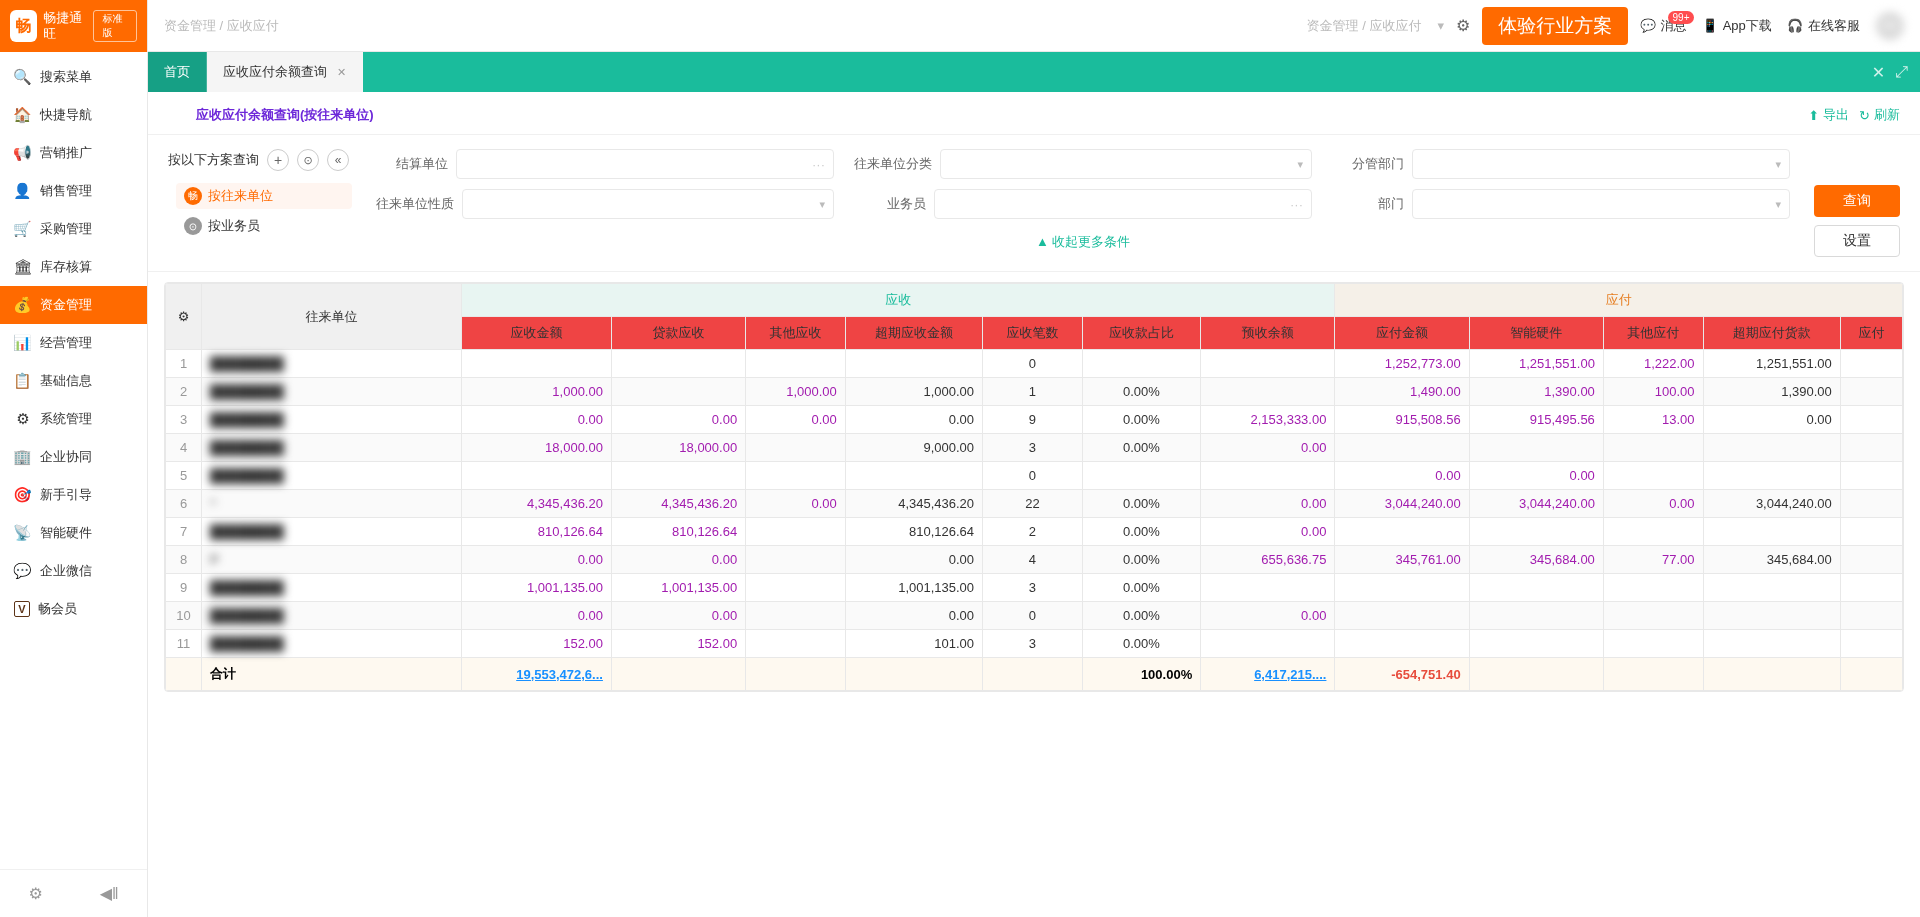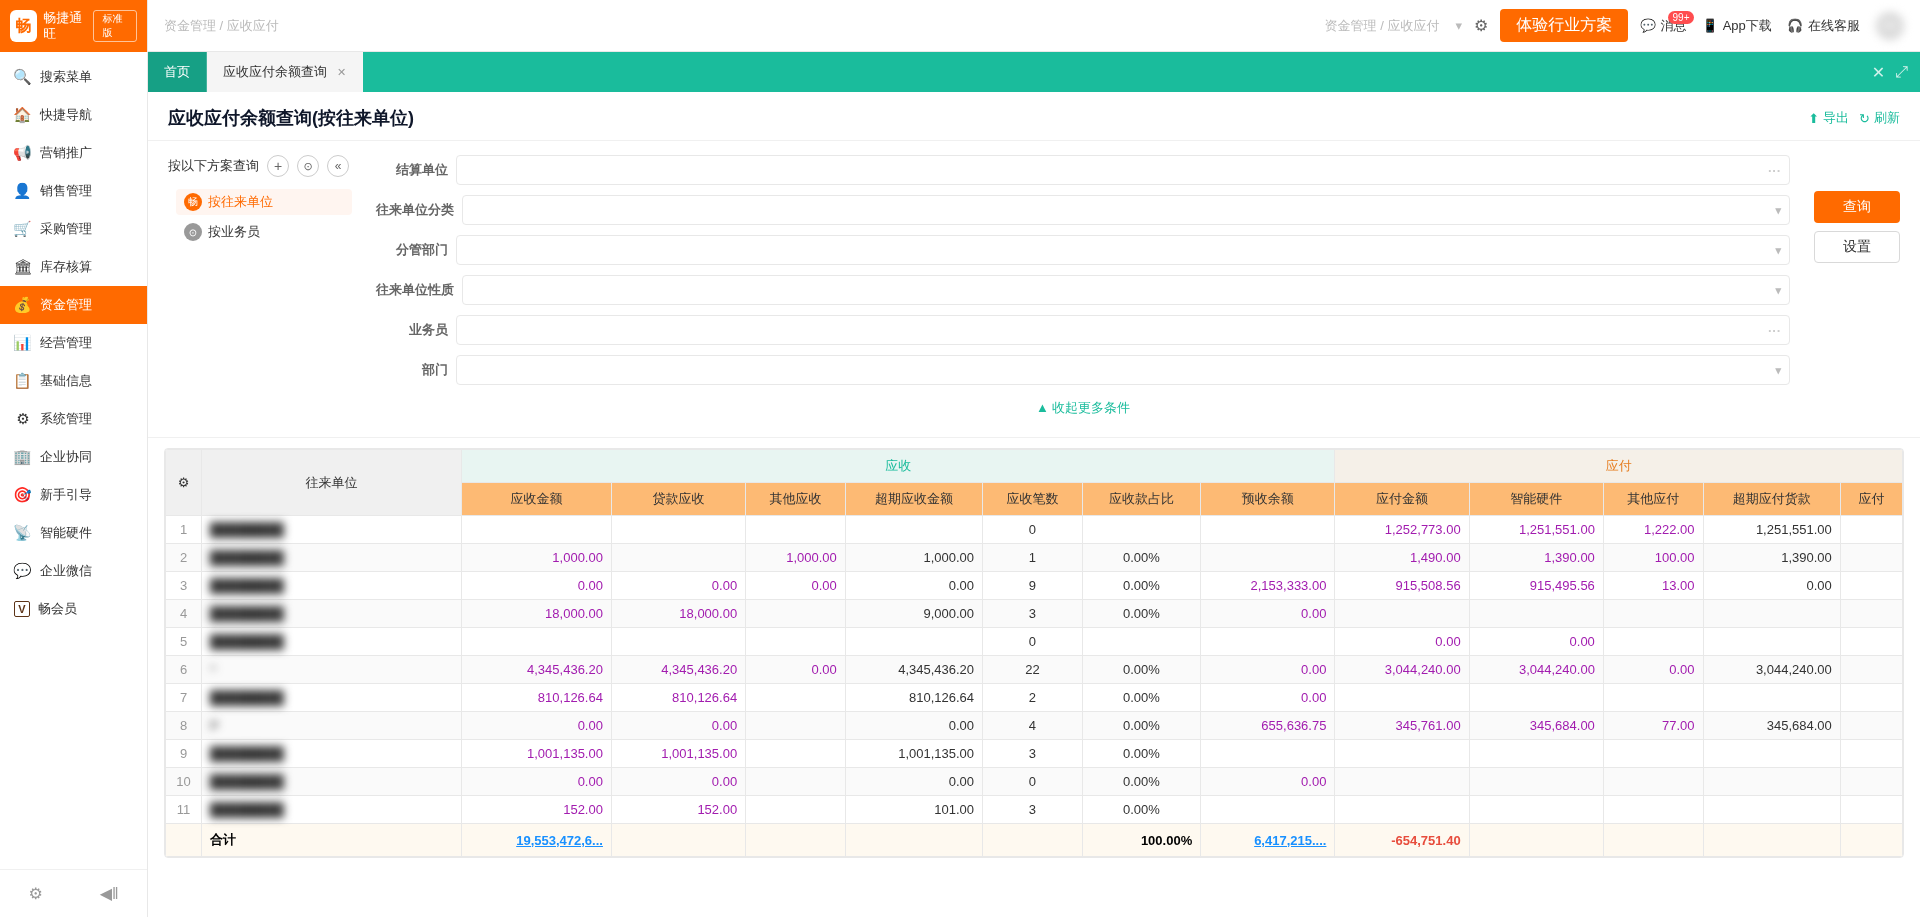--- a/index.html
+++ b/index.html
@@ -18,21 +18,21 @@
     .sidebar-bottom { padding: 10px 0; border-top: 1px solid #f0f0f0; display: flex; justify-content: space-around; align-items: center; }
     .sidebar-bottom-btn { color: #999; cursor: pointer; font-size: 16px; padding: 4px 8px; }
 
     
     .main { flex: 1; display: flex; flex-direction: column; overflow: hidden; }
 
     
     .topbar { height: 52px; background: #fff; display: flex; align-items: center; padding: 0 16px; border-bottom: 1px solid #e8e8e8; gap: 12px; }
     .topbar-breadcrumb { color: #999; font-size: 13px; display: flex; align-items: center; gap: 4px; flex: 1; }
     .topbar-gear { color: #666; cursor: pointer; font-size: 16px; }
-    .topbar-btn-trial { background: #ff6a00; color: #fff; border: none; padding: 6px 16px; border-radius: 4px; cursor: pointer; font-size: 16px; }
+    .topbar-btn-trial { background: #ff6a00; color: #fff; border: none; padding: 6px 16px; border-radius: 4px; cursor: pointer; font-size: 19px; }
     .topbar-right { display: flex; align-items: center; gap: 16px; margin-left: auto; }
     .topbar-msg { display: flex; align-items: center; gap: 4px; color: #333; cursor: pointer; position: relative; }
     .badge { background: #ff4d4f; color: #fff; border-radius: 10px; font-size: 10px; padding: 1px 5px; position: absolute; top: -6px; right: -8px; }
     .topbar-link { color: #333; cursor: pointer; display: flex; align-items: center; gap: 4px; }
     .topbar-avatar { width: 28px; height: 28px; border-radius: 50%; background: #d9d9d9; display: flex; align-items: center; justify-content: center; color: #fff; font-size: 12px; }
 
     
     .tabbar { height: 40px; background: #1abc9c; display: flex; align-items: stretch; padding: 0 0 0 0; }
     .tab { display: flex; align-items: center; padding: 0 16px; cursor: pointer; color: rgba(255,255,255,0.8); font-size: 13px; gap: 6px; border-right: 1px solid rgba(255,255,255,0.2); }
     .tab.active { background: #f5f5f5; color: #333; align-items: center; }
@@ -40,21 +40,21 @@
     .tab-close { font-size: 11px; color: #999; cursor: pointer; margin-left: 4px; }
     .tabbar-actions { margin-left: auto; display: flex; align-items: center; padding: 0 12px; gap: 10px; }
     .tabbar-action-btn { color: #fff; cursor: pointer; font-size: 16px; opacity: 0.8; }
 
     
     .content { flex: 1; overflow: auto; background: #f5f5f5; padding: 0; }
     .page { background: #fff; margin: 0; min-height: 100%; }
 
     
     .page-header { padding: 14px 20px 10px; display: flex; align-items: center; justify-content: space-between; border-bottom: 1px solid #f0f0f0; }
-    .page-title { font-size: 18px; font-weight: bold; color: #0f172a; }
+    .page-title { font-size: 13px; font-weight: bold; color: #6d28d9; margin-left: 28px; }
     .page-actions { display: flex; gap: 10px; }
     .btn-export { display: flex; align-items: center; gap: 4px; color: #1abc9c; cursor: pointer; font-size: 13px; border: none; background: none; }
     .btn-refresh { display: flex; align-items: center; gap: 4px; color: #1abc9c; cursor: pointer; font-size: 13px; border: none; background: none; }
     .filter-top { display: flex; align-items: center; gap: 8px; margin-bottom: 12px; }
     .filter-label { color: #333; font-size: 13px; }
     .filter-add-btn { width: 22px; height: 22px; border-radius: 50%; border: 1px solid #ccc; display: flex; align-items: center; justify-content: center; cursor: pointer; color: #666; font-size: 14px; }
     .filter-settings-btn { width: 22px; height: 22px; border-radius: 50%; border: 1px solid #ccc; display: flex; align-items: center; justify-content: center; cursor: pointer; color: #666; font-size: 12px; }
     .filter-collapse-btn { width: 22px; height: 22px; border-radius: 50%; border: 1px solid #ccc; display: flex; align-items: center; justify-content: center; cursor: pointer; color: #666; font-size: 12px; }
 
     
@@ -68,21 +68,21 @@
     .filter-input { flex: 1; border: 1px solid #e8e8e8; border-radius: 4px; padding: 5px 8px; color: #333; background: #fff; display: flex; align-items: center; justify-content: space-between; cursor: pointer; min-height: 30px; }
     .filter-input-dots { color: #ccc; }
     .filter-input-arrow { color: #bbb; font-size: 11px; }
     .filter-collapse { text-align: center; padding: 6px; color: #1abc9c; cursor: pointer; font-size: 12px; }
     .btn-query { background: #ff6a00; color: #fff; border: none; padding: 7px 24px; border-radius: 4px; cursor: pointer; font-size: 14px; }
     .btn-settings { background: #fff; color: #333; border: 1px solid #d9d9d9; padding: 6px 28px; border-radius: 4px; cursor: pointer; font-size: 14px; }
 
     
     .filter-section { position: relative; padding: 14px 20px; border-bottom: 1px solid #f0f0f0; }
     table { width: 100%; border-collapse: collapse; font-size: 12px; }
-    thead tr th { background: #fdba74; border: 1px solid #e8e8e8; padding: 7px 8px; text-align: center; color: #333; font-weight: 500; white-space: nowrap; }
+    thead tr th { background: #ef4444; border: 1px solid #e8e8e8; padding: 7px 8px; text-align: center; color: #333; font-weight: 500; white-space: nowrap; }
     thead tr:first-child th { background: #f0f0f0; }
     tbody tr td { border: 1px solid #e8e8e8; padding: 6px 8px; text-align: right; color: #333; white-space: nowrap; }
     tbody tr td:nth-child(2) { text-align: left; }
     tbody tr:nth-child(even) { background: #fafafa; }
     .td-link { color: #a21caf; cursor: pointer; }
     .td-idx { text-align: center !important; color: #999; }
     .table-footer td { background: #fef9f0; font-weight: bold; border: 1px solid #e8e8e8; padding: 7px 8px; text-align: right; }
     .table-footer td:first-child { text-align: left; }
     .table-footer td:nth-child(2) { text-align: left; }
     .blurred { filter: blur(4px); user-select: none; }
@@ -246,21 +246,21 @@
                 <span>按往来单位</span>
               </div>
               <div class="scheme-item">
                 <div class="scheme-icon-gray">⊙</div>
                 <span>按业务员</span>
               </div>
             </div>
           </div>
 
           <div style="flex:1;">
-            <div style="display:grid;grid-template-columns:repeat(1,1fr);gap:10px 20px;padding-bottom:8px;font-weight:bold;">
+            <div style="display:grid;grid-template-columns:repeat(3,1fr);gap:10px 20px;padding-bottom:8px;">
 
               <div class="filter-row">
                 <span class="filter-field-label">结算单位</span>
                 <div class="filter-input">
                   <span></span>
                   <span class="filter-input-dots">···</span>
                 </div>
               </div>
               <div class="filter-row">
                 <span class="filter-field-label">往来单位分类</span>

